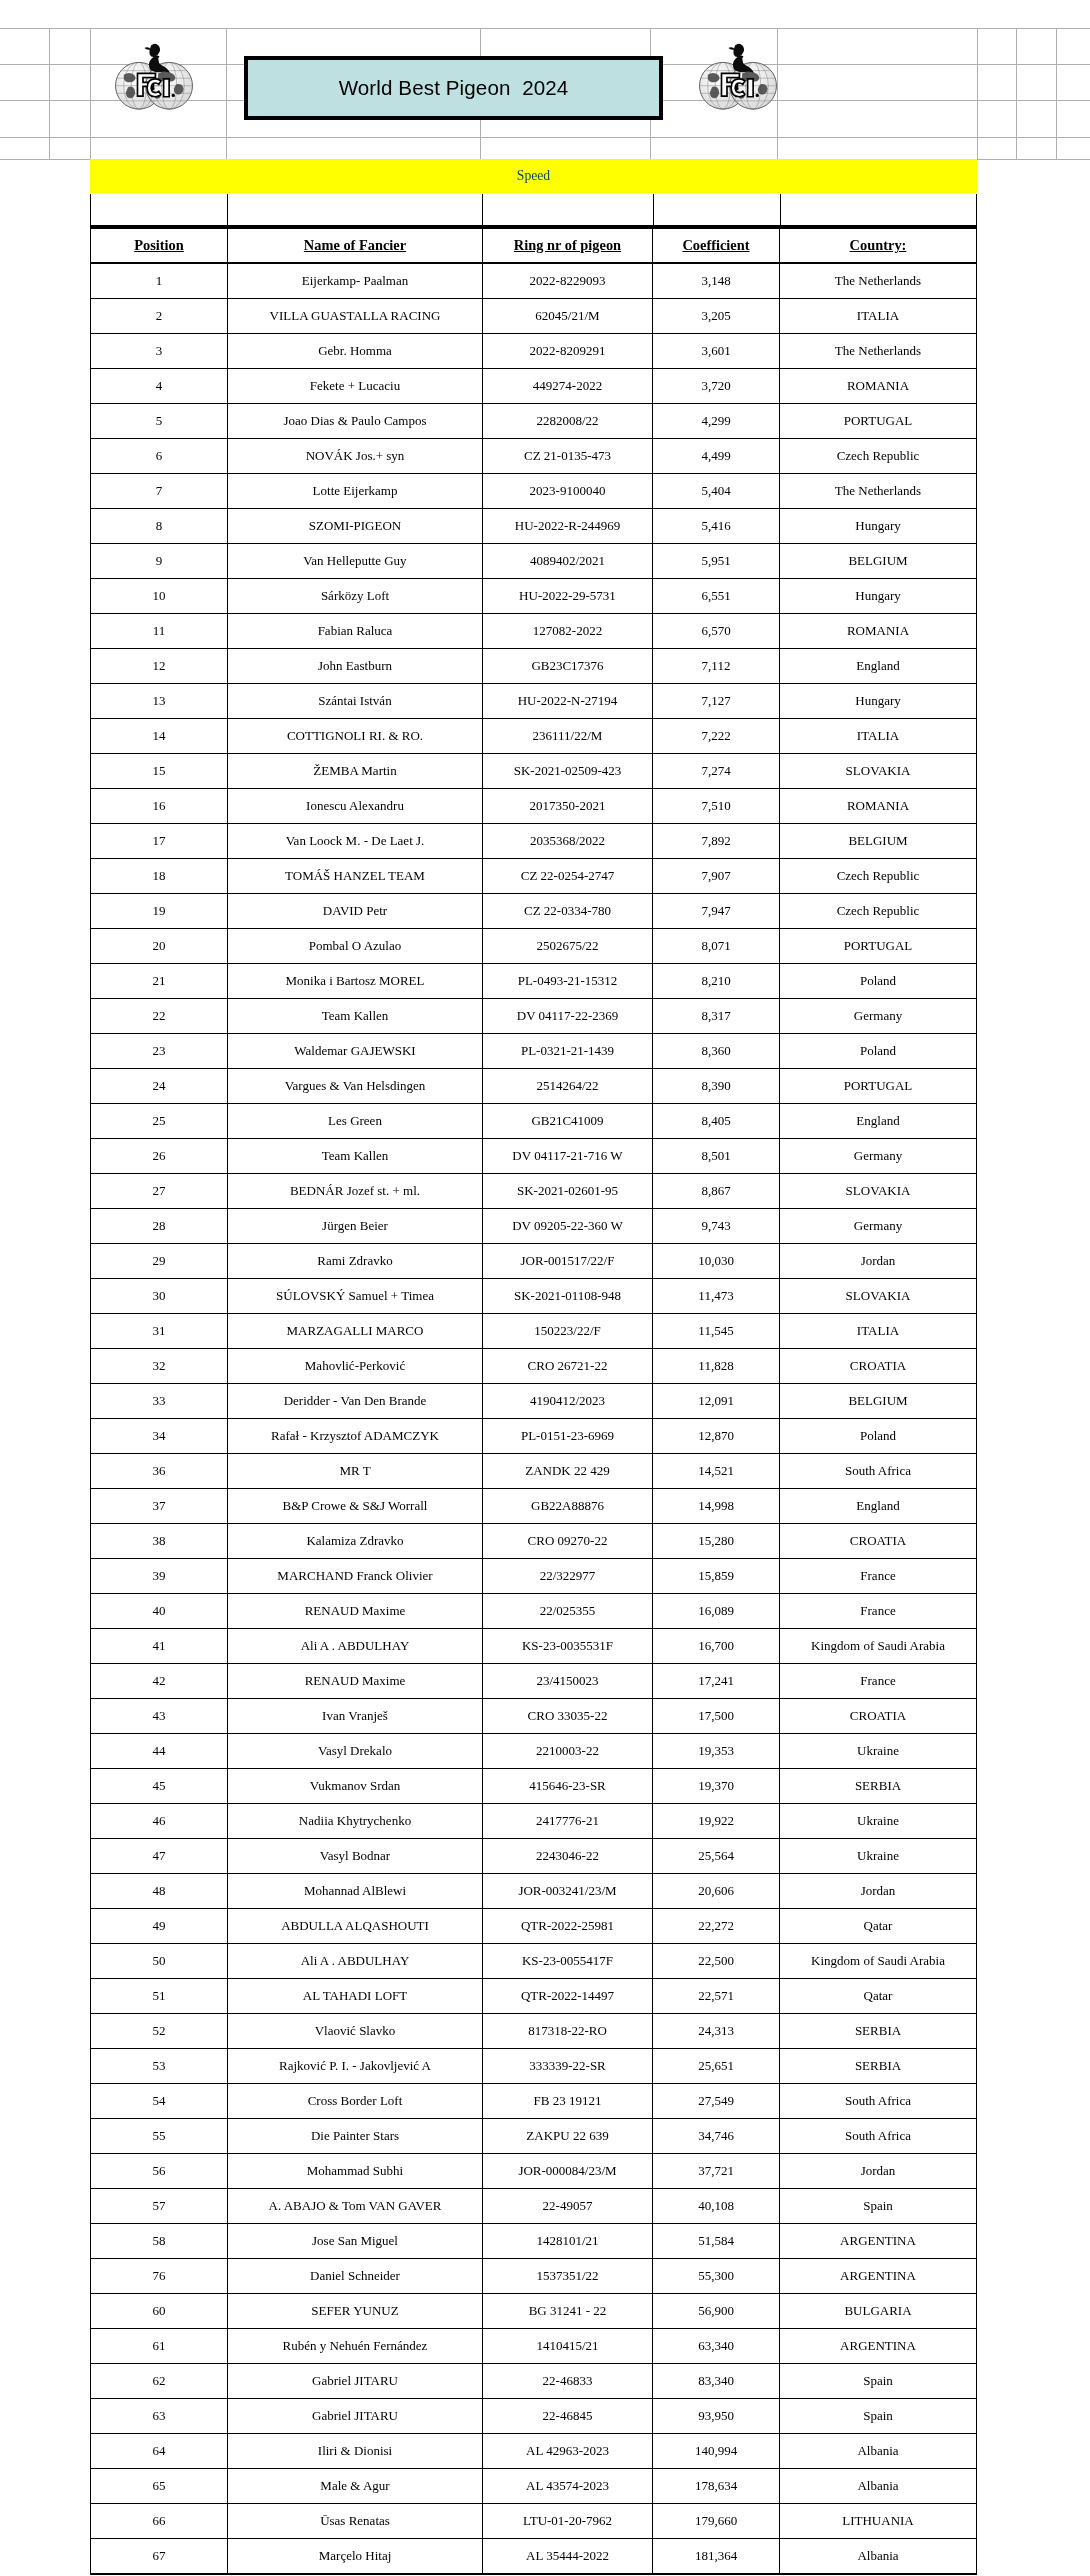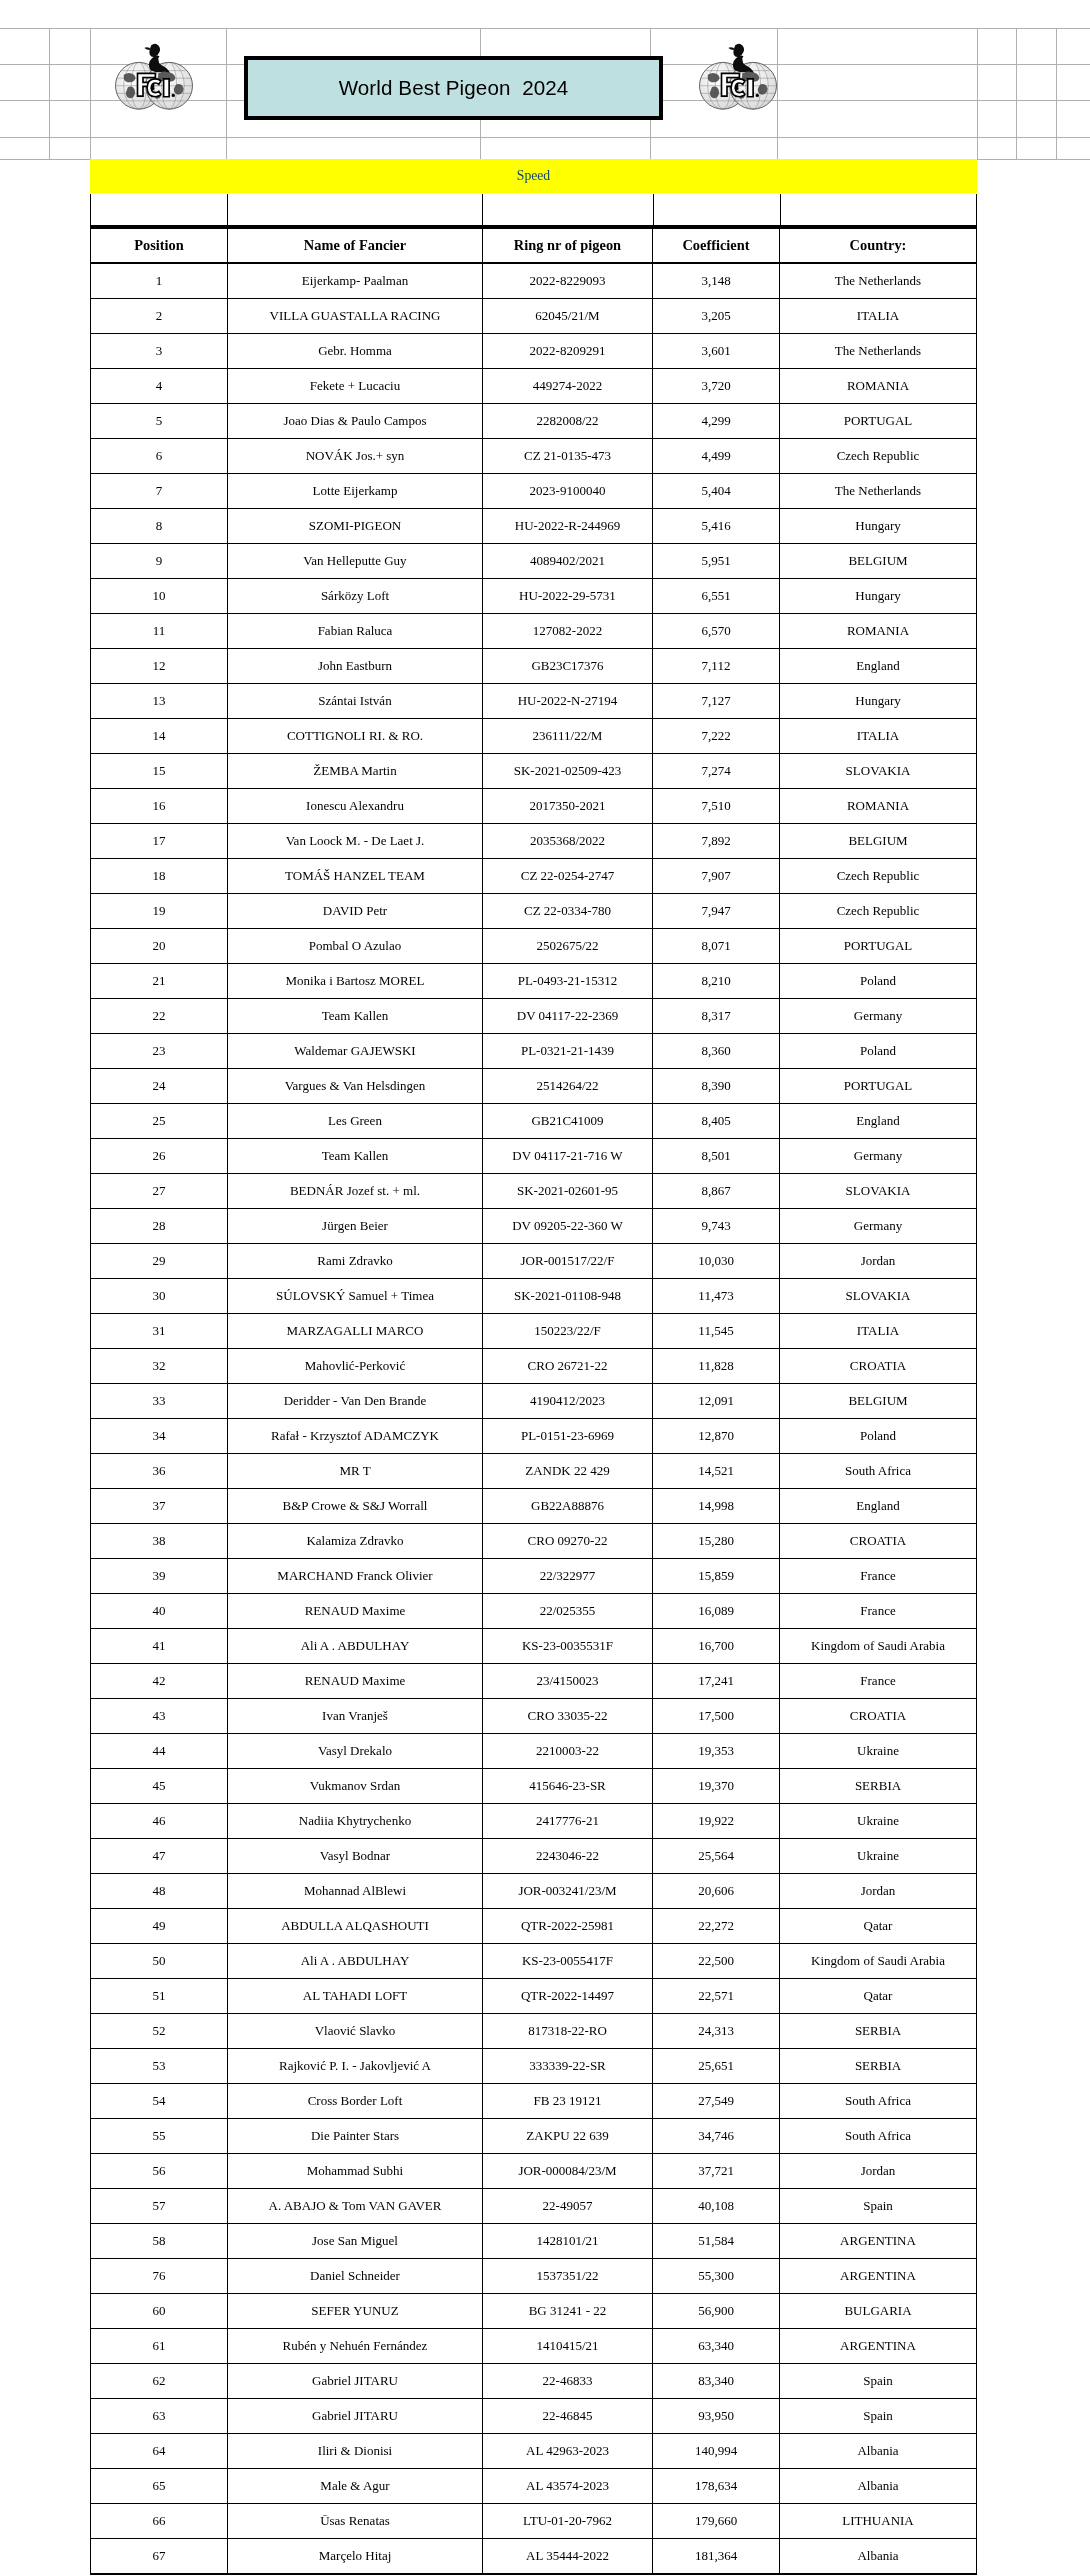--- a/index.html
+++ b/index.html
@@ -144,20 +144,21 @@
     vertical-align: middle;
     color: #000000;
     padding: 0 2.7px;
   }
   .rank-table th {
     height: 33px;
     font-size: 14.4px;
     font-weight: bold;
     border-top-width: 2.1px;
     border-bottom-width: 2.1px;
+    text-decoration: underline;
   }
   .rank-table td {
     height: 34px;
     font-size: 13px;
     font-weight: normal;
     white-space: nowrap;
   }
   .rank-table tbody tr:last-child td {
     border-bottom-width: 2.1px;
   }

